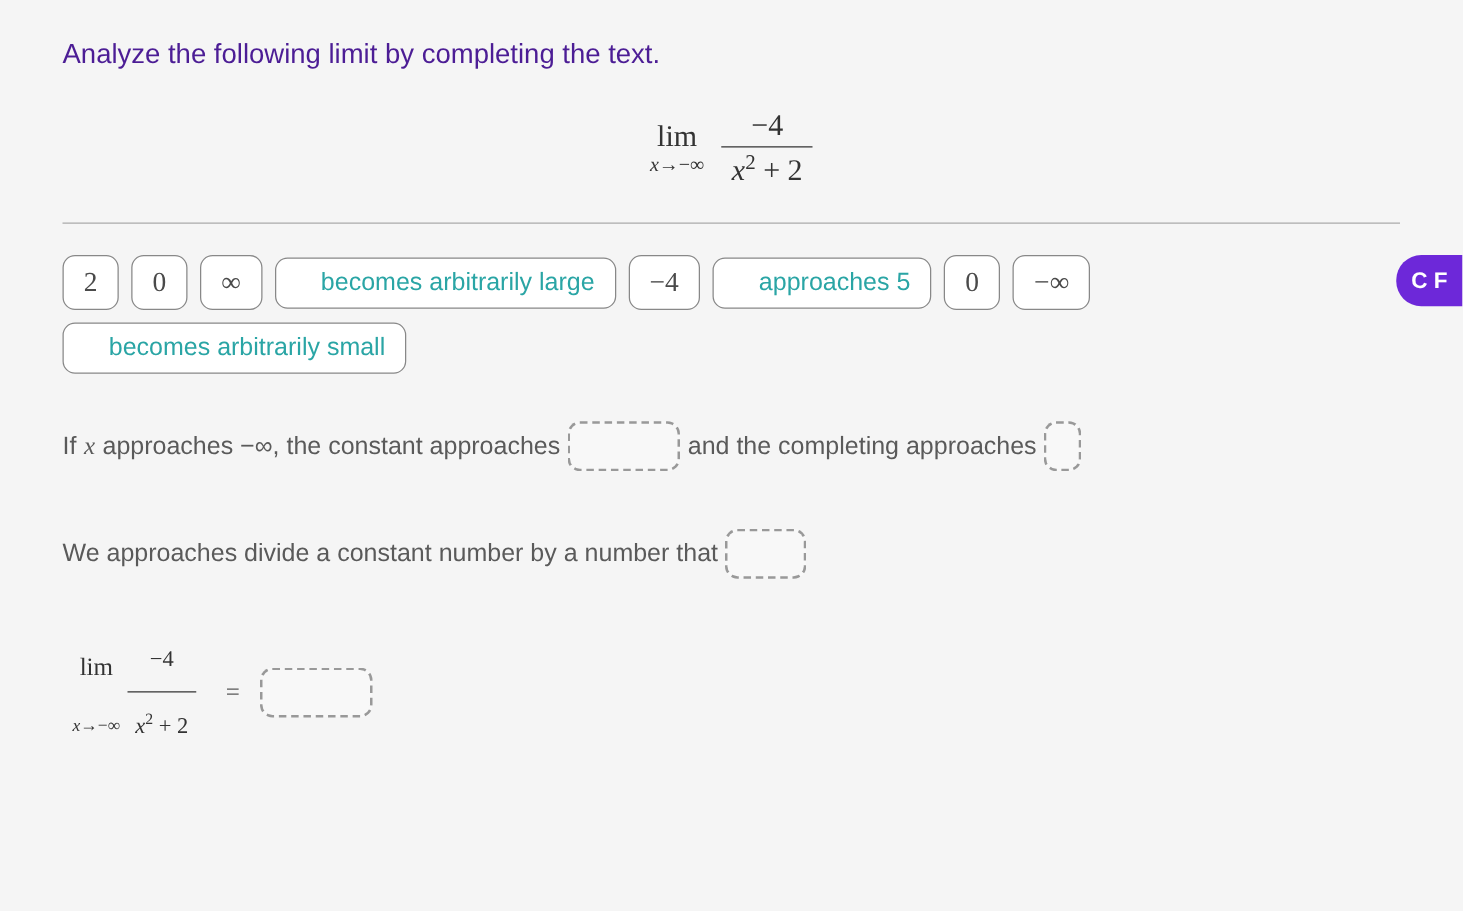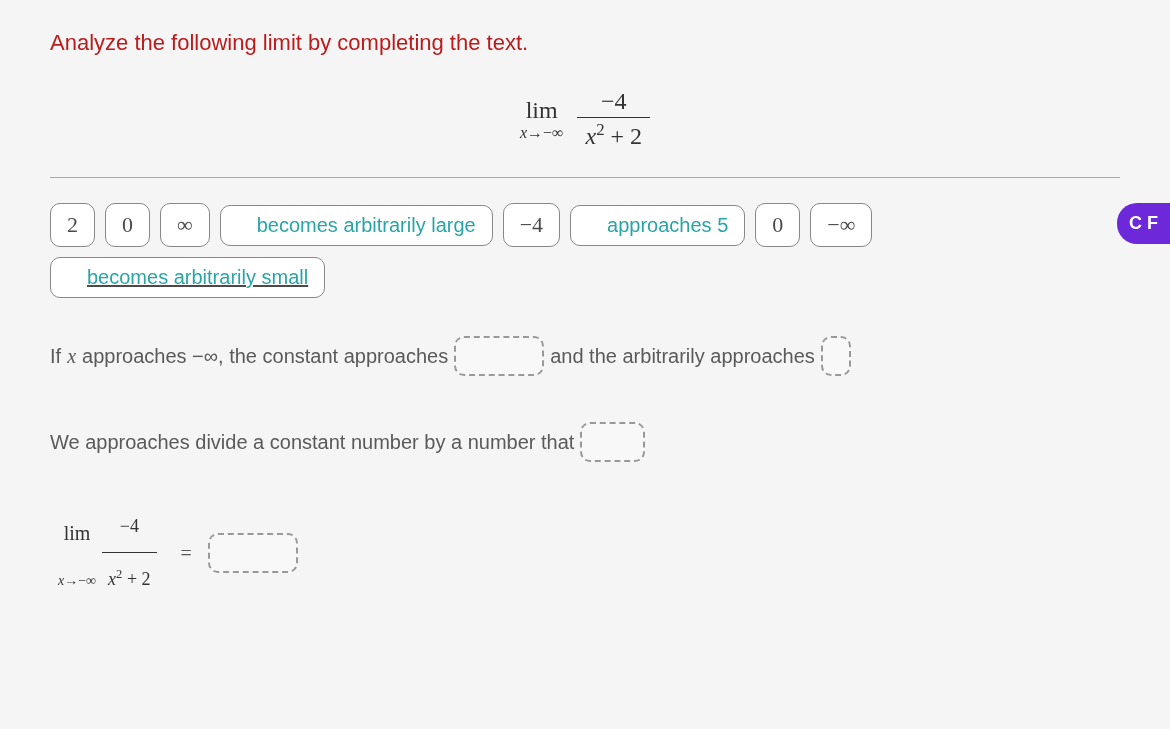--- a/index.html
+++ b/index.html
@@ -11,21 +11,21 @@
       font-family: -apple-system, BlinkMacSystemFont, 'Segoe UI', sans-serif;
       background: #f5f5f5;
       width: 1170px;
       height: 729px;
       padding: 30px 50px;
       color: #4a4a4a;
       overflow: hidden;
     }
     .instruction {
       font-size: 22px;
-      color: #b91c1c;
+      color: #4c1d95;
       margin-bottom: 30px;
     }
     .limit-expression {
       text-align: center;
       margin-bottom: 25px;
       font-family: 'Times New Roman', serif;
       font-size: 24px;
       color: #333;
     }
     .limit-expression .lim-block {
@@ -80,21 +80,20 @@
       font-size: 22px;
     }
     .chip.text-chip {
       color: #2aa5a5;
       padding-left: 36px;
     }
     .chips-row-2 {
       width: 100%;
       display: flex;
       margin-top: 0;
-      text-decoration: underline;
     }
     .side-button {
       position: absolute;
       right: -50px;
       top: 0;
       background: #6d28d9;
       color: #fff;
       border-radius: 20px 0 0 20px;
       padding: 10px 12px;
       font-size: 18px;
@@ -193,21 +192,21 @@
   <div class="side-button"><span>C</span> <span>F</span></div>
 </div>
 
 <div class="answer-section">
 
   <div class="answer-line">
     <span>If </span>
     <span class="ital">x</span>
     <span> approaches −∞, the constant approaches</span>
     <span class="drop-zone"></span>
-    <span>and the arbitrarily approaches</span>
+    <span>and the completing approaches</span>
     <span class="drop-zone" style="min-width:30px;margin-right:-60px"></span>
   </div>
 
   <div class="answer-line">
     <span>We approaches divide a constant number by a number that</span>
     <span class="drop-zone small"></span>
   </div>
 
   <div class="answer-line">
     <span class="inline-limit">

